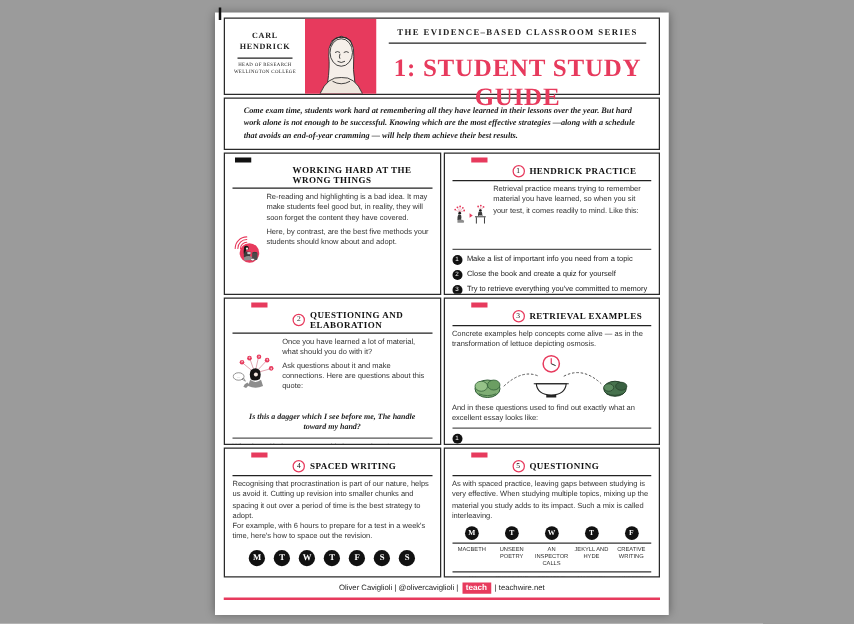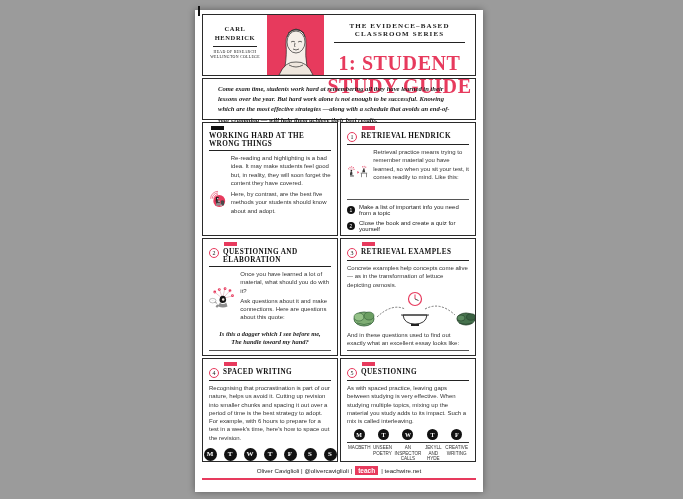--- a/index.html
+++ b/index.html
@@ -1,20 +1,20 @@
 <!DOCTYPE html>
 <html><head>
 <meta charset="utf-8">
 <style>
   * { margin:0; padding:0; box-sizing:border-box; }
   html,body { width:683px; height:499px; overflow:hidden; }
   body { background:#9b9b9b; font-family:"Liberation Sans","DejaVu Sans",sans-serif; color:#222; }
 
   .page {
-    position:absolute; left:195px; top:10px; width:288px; height:482px;
+    position:absolute; left:172px; top:10px; width:363px; height:482px;
     background:#ffffff; box-shadow:0 0 7px rgba(0,0,0,.4);
     padding:4px 7px 0 7px;
   }
   .crop-tick { position:absolute; left:3px; top:-4px; width:2px; height:10px; background:#111; }
 
   .box { border:1px solid #2a2a2a; background:#fff; }
 
   
   .header { height:62px; display:flex; }
   .author { width:64px; text-align:center; padding-top:10px; }
@@ -32,21 +32,21 @@
   .intro-text { font-family:"Liberation Serif","DejaVu Serif",serif; font-style:italic; font-weight:700; font-size:6.6px; line-height:1.55; color:#1c1c1c; }
 
   
   .grid { margin-top:2px; display:grid; grid-template-columns:1fr 1fr; gap:2px; }
   .section { padding:3px 6px 2px; overflow:hidden; position:relative; }
   .h114 { height:114px; } .h118 { height:118px; } .h104 { height:104px; }
 
   .tag { width:13px; height:4px; margin-bottom:2px; }
   .tag.black { background:#111; margin-left:2px; }
   .tag.pink  { background:#e73a5d; margin-left:15px; }
-  .head-row { display:flex; gap:4px; }
+  .head-row { display:flex; align-items:center; gap:4px;margin-left:48px; }
   .badge { width:10px; height:10px; border:1px solid #e73a5d; border-radius:50%; display:flex; align-items:center; justify-content:center; font-family:"Liberation Serif","DejaVu Serif",serif; font-size:6px; color:#111; flex:0 0 auto; }
   .sec-title { font-family:"Liberation Serif","DejaVu Serif",serif; font-weight:700; font-size:7.2px; letter-spacing:.4px; color:#111; }
   .sec-rule { border-top:1px solid #222; margin:2px 0 3px; }
 
   .body-txt { font-size:6px; line-height:1.38; color:#333; }
   .mt2 { margin-top:2px; } .mt3 { margin-top:3px; }
 
   .flex-row { display:flex; gap:5px; align-items:flex-start; }
 
   .steps { margin-top:1px; }
@@ -148,21 +148,21 @@
           <div>Re-reading and highlighting is a bad idea. It may make students feel good but, in reality, they will soon forget the content they have covered.</div>
           <div class="mt3">Here, by contrast, are the best five methods your students should know about and adopt.</div>
         </div>
       </div>
     </div>
 
     <div class="box section h114">
       <div class="tag pink"></div>
       <div class="head-row">
         <div class="badge">1</div>
-        <div class="sec-title">RETRIEVAL HENDRICK</div>
+        <div class="sec-title">HENDRICK PRACTICE</div>
       </div>
       <div class="sec-rule"></div>
       <div class="flex-row">
         <svg width="78" height="48" viewBox="0 0 78 48">
           <g fill="#e73a5d">
             <circle cx="6" cy="12" r="2"></circle>
               <circle cx="11" cy="7" r="2"></circle>
               <circle cx="17" cy="5" r="2"></circle>
               <circle cx="23" cy="8" r="2"></circle>
               <circle cx="26" cy="14" r="2"></circle>

